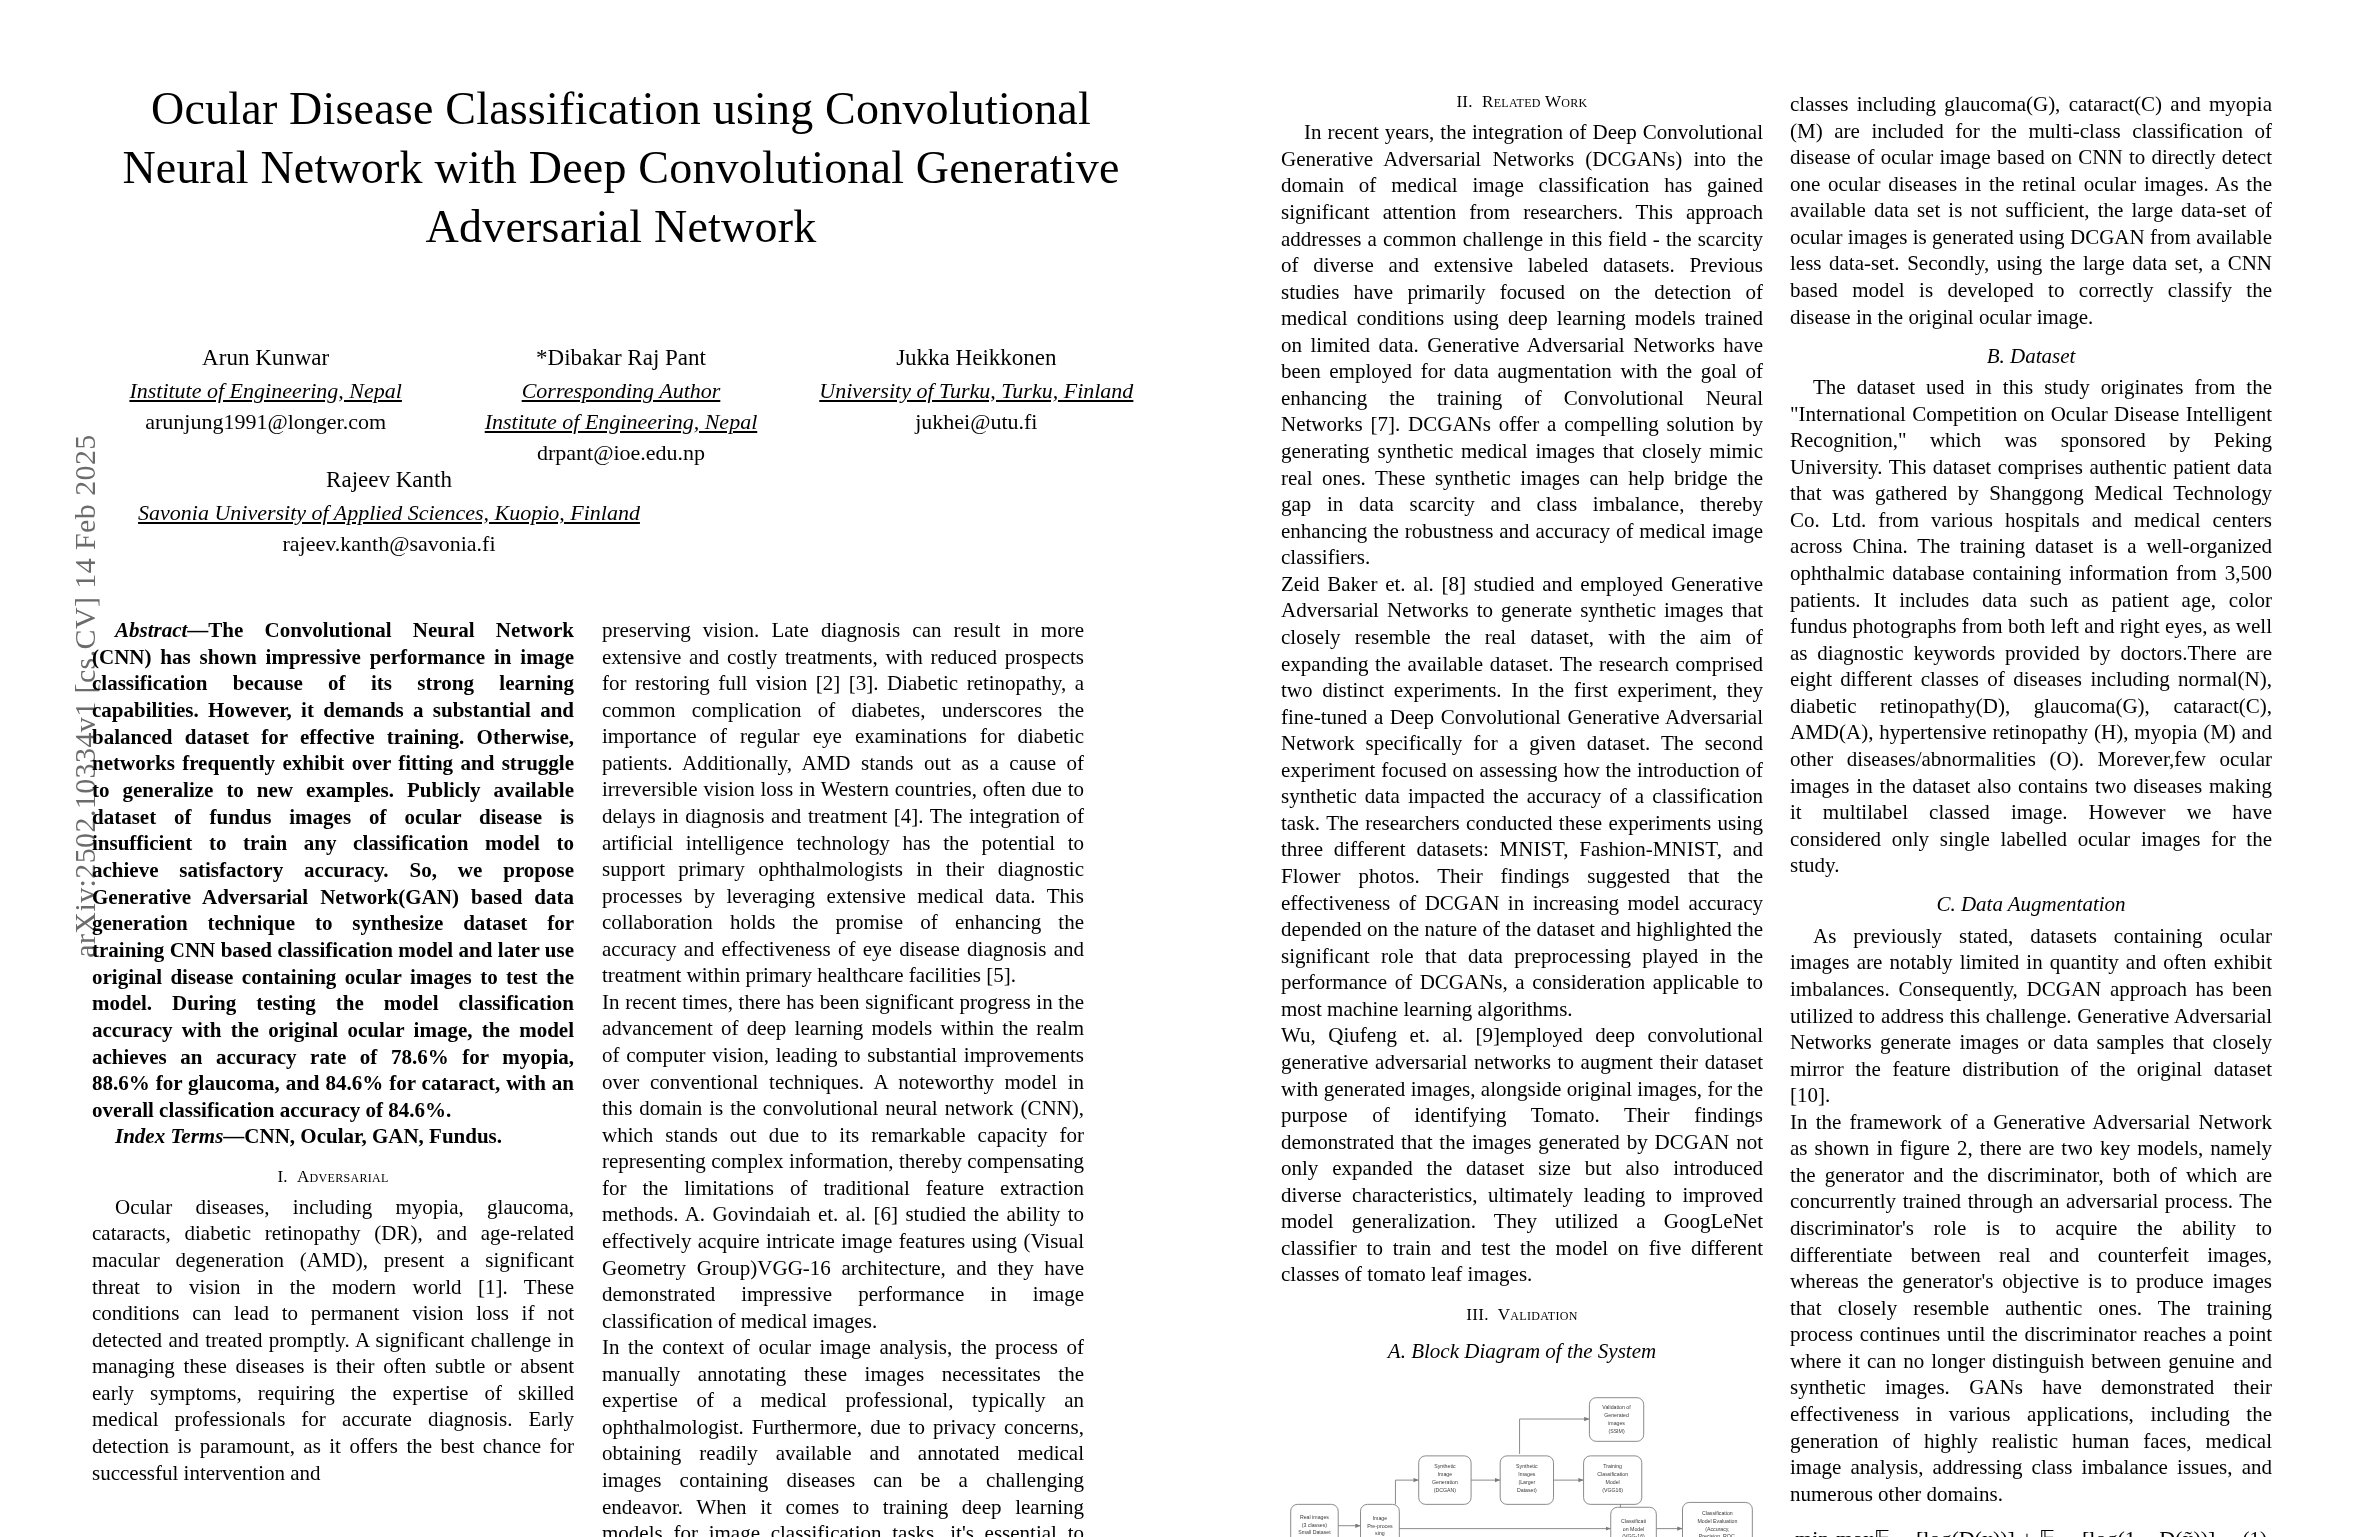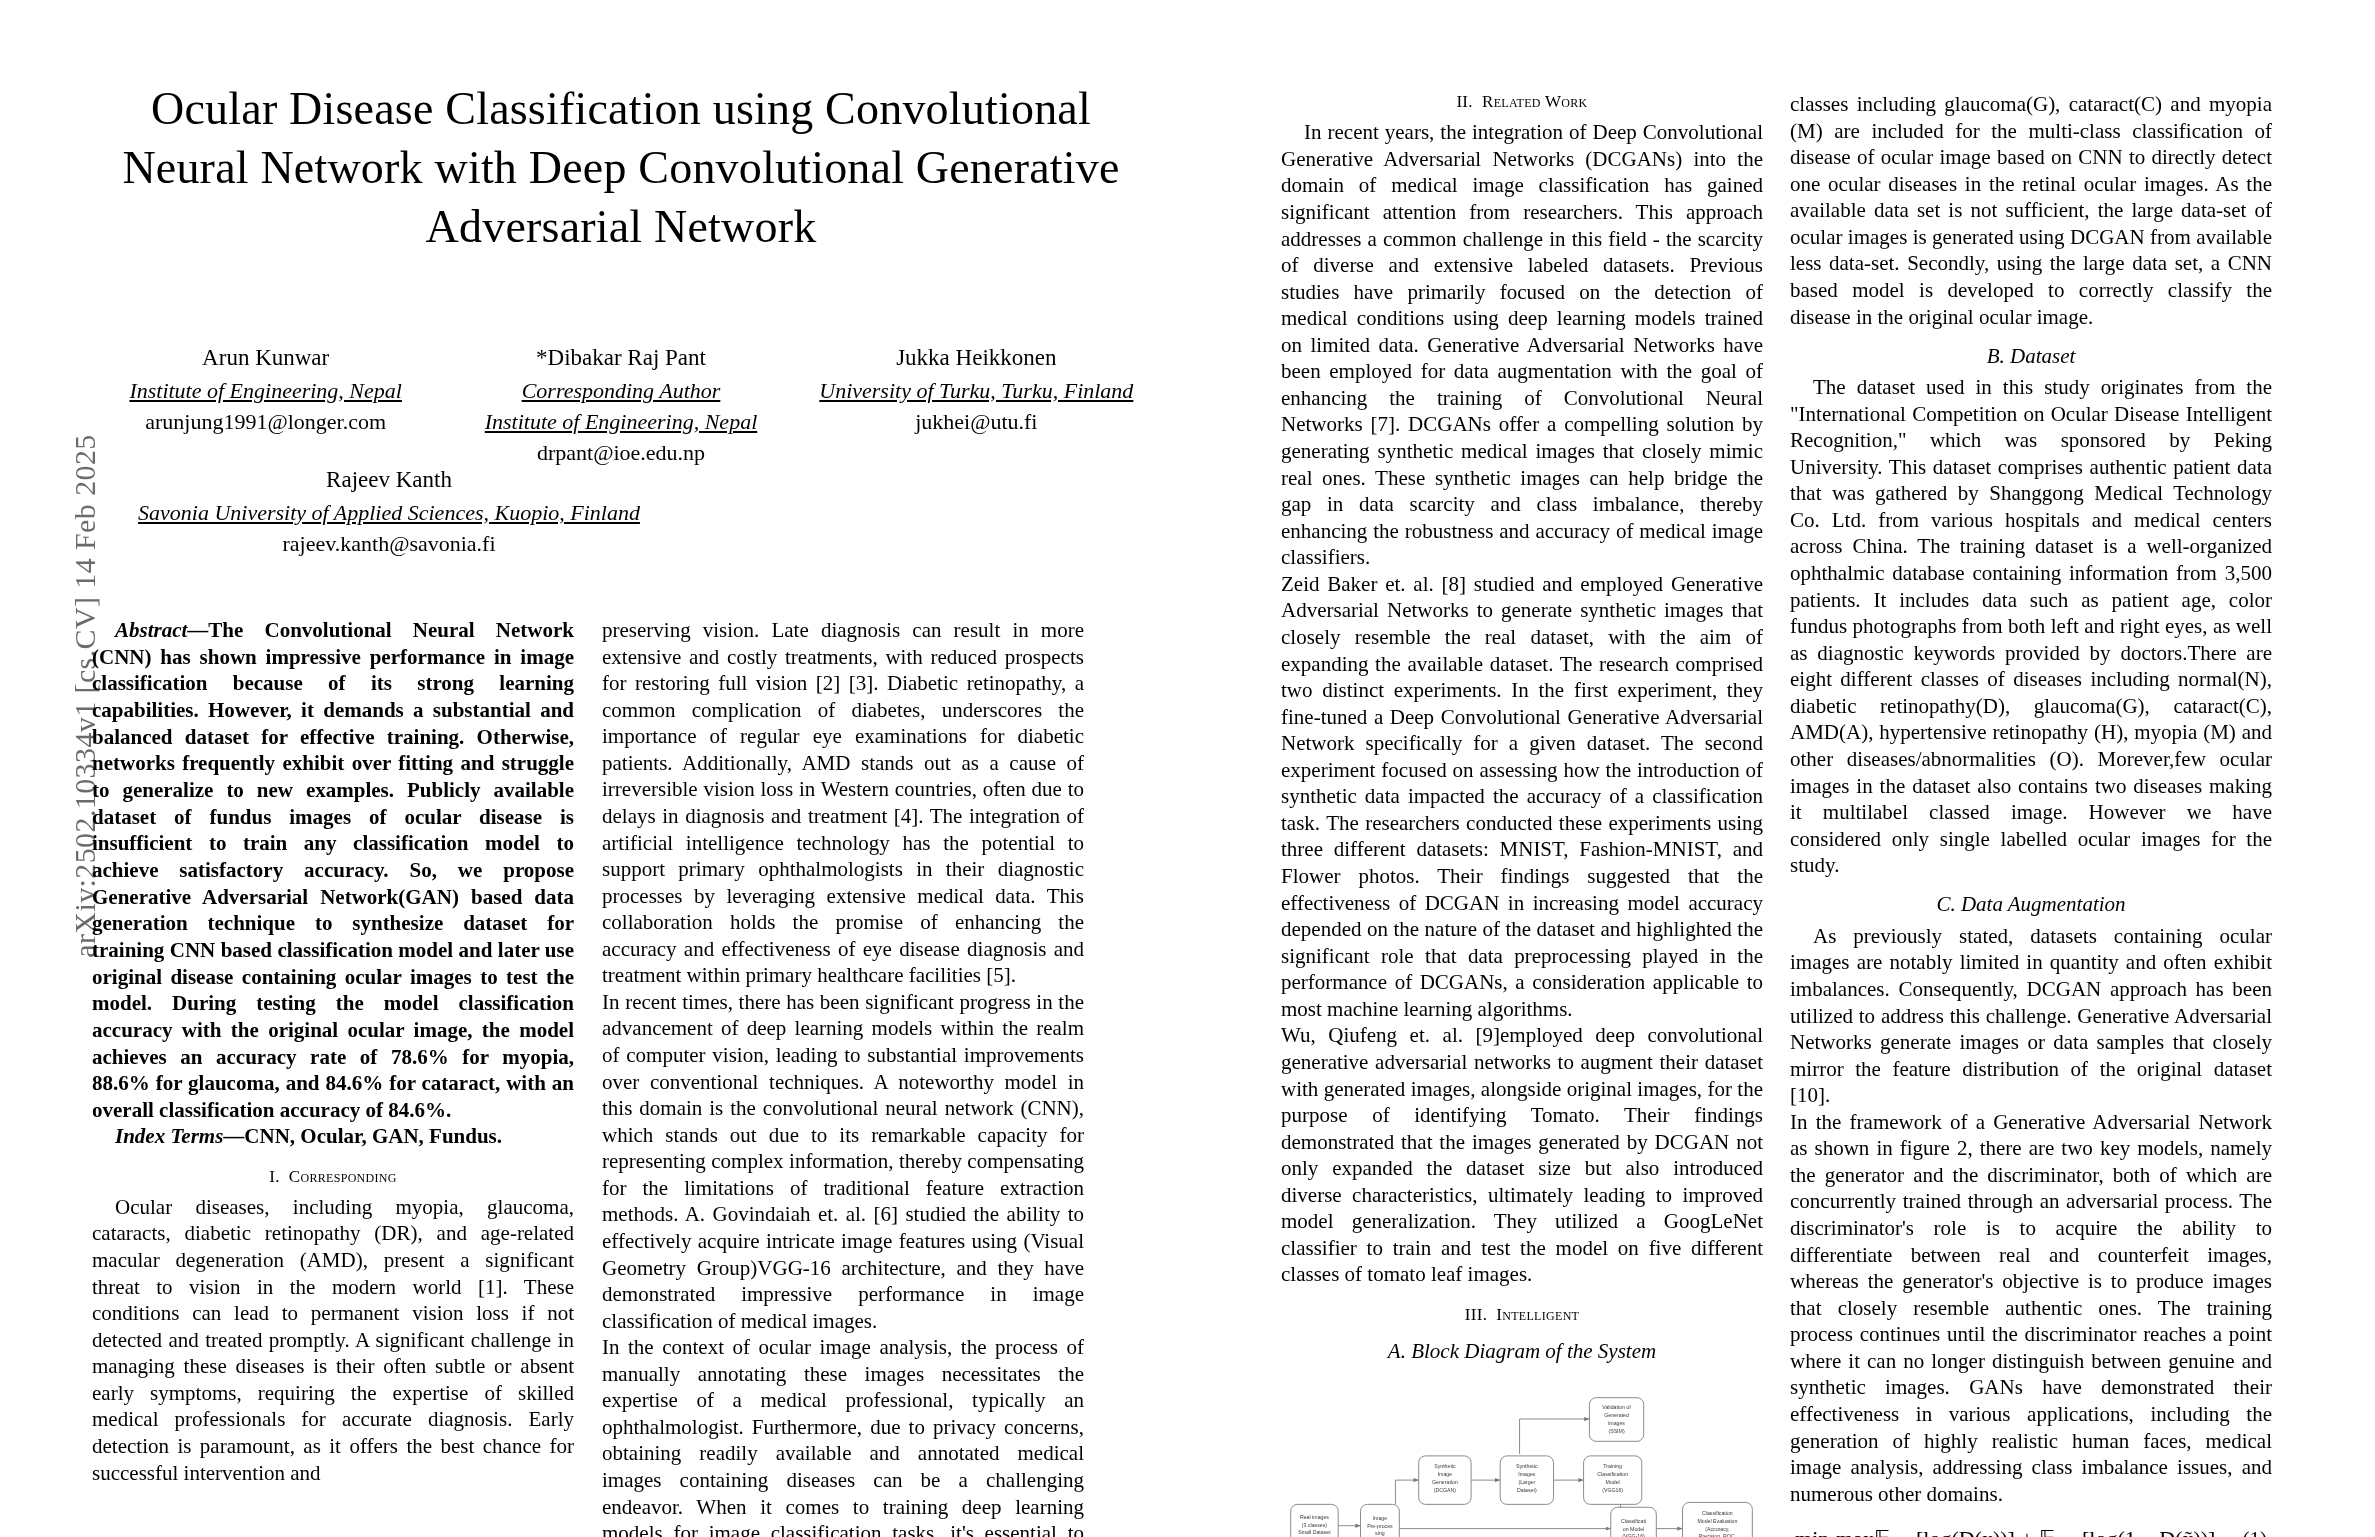--- a/index.html
+++ b/index.html
@@ -215,41 +215,41 @@
     <div class="author-affil">Savonia University of Applied Sciences, Kuopio, Finland</div>
     <div class="author-email">rajeev.kanth@savonia.fi</div>
   </div>
 
   <div class="col" id="col1">
 
     <p class="abstract-text"><span class="abstract-lead">Abstract</span><span>—</span><span>The Convolutional Neural Network (CNN) has shown impressive performance in image classification because of its strong learning capabilities. However, it demands a substantial and balanced dataset for effective training. Otherwise, networks frequently exhibit over fitting and struggle to generalize to new examples. Publicly available dataset of fundus images of ocular disease is insufficient to train any classification model to achieve satisfactory accuracy. So, we propose Generative Adversarial Network(GAN) based data generation technique to synthesize dataset for training CNN based classification model and later use original disease containing ocular images to test the model. During testing the model classification accuracy with the original ocular image, the model achieves an accuracy rate of 78.6% for myopia, 88.6% for glaucoma, and 84.6% for cataract, with an overall classification accuracy of 84.6%.</span></p>
 
     <p class="index-terms"><span class="abstract-lead">Index Terms</span><span>—</span><span>CNN, Ocular, GAN, Fundus.</span></p>
 
-    <h2 class="sec-head"><span class="numeral">I.</span>&nbsp;&nbsp;<span>Corresponding</span></h2>
+    <h2 class="sec-head"><span class="numeral">I.</span>&nbsp;&nbsp;<span>Adversarial</span></h2>
 
     <p>Ocular diseases, including myopia, glaucoma, cataracts, diabetic retinopathy (DR), and age-related macular degeneration (AMD), present a significant threat to vision in the modern world [1]. These conditions can lead to permanent vision loss if not detected and treated promptly. A significant challenge in managing these diseases is their often subtle or absent early symptoms, requiring the expertise of skilled medical professionals for accurate diagnosis. Early detection is paramount, as it offers the best chance for successful intervention and</p>
   </div>
 
   <div class="col" id="col2">
 
     <p class="noindent" id="c2p1">preserving vision. Late diagnosis can result in more extensive and costly treatments, with reduced prospects for restoring full vision [2] [3]. Diabetic retinopathy, a common complication of diabetes, underscores the importance of regular eye examinations for diabetic patients. Additionally, AMD stands out as a cause of irreversible vision loss in Western countries, often due to delays in diagnosis and treatment [4]. The integration of artificial intelligence technology has the potential to support primary ophthalmologists in their diagnostic processes by leveraging extensive medical data. This collaboration holds the promise of enhancing the accuracy and effectiveness of eye disease diagnosis and treatment within primary healthcare facilities [5].</p>
     <p class="noindent">In recent times, there has been significant progress in the advancement of deep learning models within the realm of computer vision, leading to substantial improvements over conventional techniques. A noteworthy model in this domain is the convolutional neural network (CNN), which stands out due to its remarkable capacity for representing complex information, thereby compensating for the limitations of traditional feature extraction methods. A. Govindaiah et. al. [6] studied the ability to effectively acquire intricate image features using (Visual Geometry Group)VGG-16 architecture, and they have demonstrated impressive performance in image classification of medical images.</p>
     <p class="noindent">In the context of ocular image analysis, the process of manually annotating these images necessitates the expertise of a medical professional, typically an ophthalmologist. Furthermore, due to privacy concerns, obtaining readily available and annotated medical images containing diseases can be a challenging endeavor. When it comes to training deep learning models for image classification tasks, it's essential to work with a sufficiently large dataset to prevent overfitting issues. This research paper explores two key approaches: firstly, the utilization of Deep Convolutional Generative Adversarial Networks as a method of data augmentation to expand the training dataset; and secondly, employing the synthetic images generated through DCGANs to train a Convolutional Neural Network model for the classification of diseases present in ocular images</p>
   </div>
 
   <div class="col" id="col3">
 
     <h2 class="sec-head" style="margin-top:0;"><span class="numeral">II.</span>&nbsp;&nbsp;<span>Related Work</span></h2>
 
     <p>In recent years, the integration of Deep Convolutional Generative Adversarial Networks (DCGANs) into the domain of medical image classification has gained significant attention from researchers. This approach addresses a common challenge in this field - the scarcity of diverse and extensive labeled datasets. Previous studies have primarily focused on the detection of medical conditions using deep learning models trained on limited data. Generative Adversarial Networks have been employed for data augmentation with the goal of enhancing the training of Convolutional Neural Networks [7]. DCGANs offer a compelling solution by generating synthetic medical images that closely mimic real ones. These synthetic images can help bridge the gap in data scarcity and class imbalance, thereby enhancing the robustness and accuracy of medical image classifiers.</p>
     <p class="noindent">Zeid Baker et. al. [8] studied and employed Generative Adversarial Networks to generate synthetic images that closely resemble the real dataset, with the aim of expanding the available dataset. The research comprised two distinct experiments. In the first experiment, they fine-tuned a Deep Convolutional Generative Adversarial Network specifically for a given dataset. The second experiment focused on assessing how the introduction of synthetic data impacted the accuracy of a classification task. The researchers conducted these experiments using three different datasets: MNIST, Fashion-MNIST, and Flower photos. Their findings suggested that the effectiveness of DCGAN in increasing model accuracy depended on the nature of the dataset and highlighted the significant role that data preprocessing played in the performance of DCGANs, a consideration applicable to most machine learning algorithms.</p>
     <p class="noindent">Wu, Qiufeng et. al. [9]employed deep convolutional generative adversarial networks to augment their dataset with generated images, alongside original images, for the purpose of identifying Tomato. Their findings demonstrated that the images generated by DCGAN not only expanded the dataset size but also introduced diverse characteristics, ultimately leading to improved model generalization. They utilized a GoogLeNet classifier to train and test the model on five different classes of tomato leaf images.</p>
 
-    <h2 class="sec-head"><span class="numeral">III.</span>&nbsp;&nbsp;<span>Intelligent</span></h2>
+    <h2 class="sec-head"><span class="numeral">III.</span>&nbsp;&nbsp;<span>Validation</span></h2>
 
     <h3 class="subsec-head">A.  Block Diagram of the System</h3>
 
     <div id="figure-1">
       <svg id="diagram-canvas" viewBox="0 0 497 185" style="font-size:21.5px">
         <defs>
           <marker id="arw" markerWidth="7" markerHeight="7" refX="6" refY="2.5" orient="auto" markerUnits="strokeWidth">
             <path d="M0,0 L6,2.5 L0,5 z" fill="#7a7a7a"></path>
           </marker>
         </defs>

